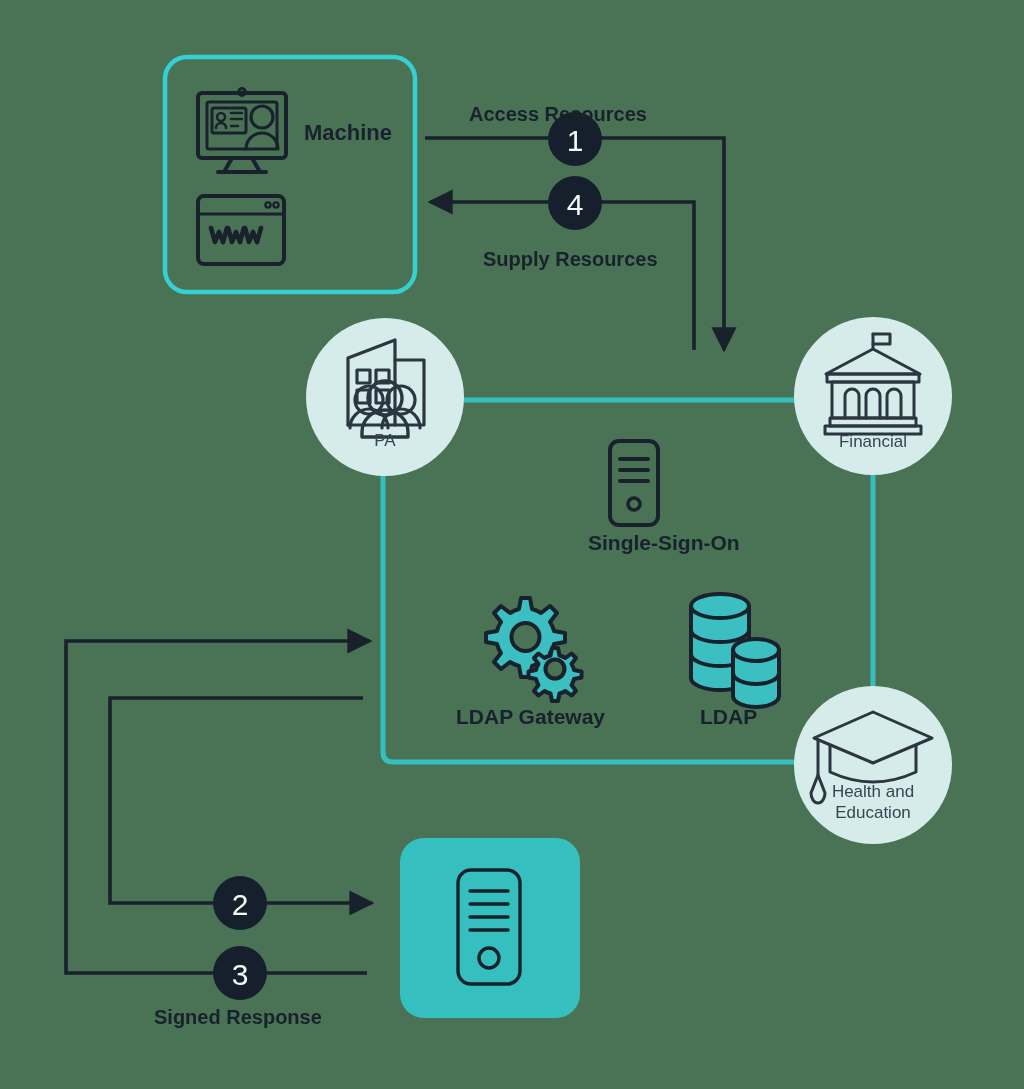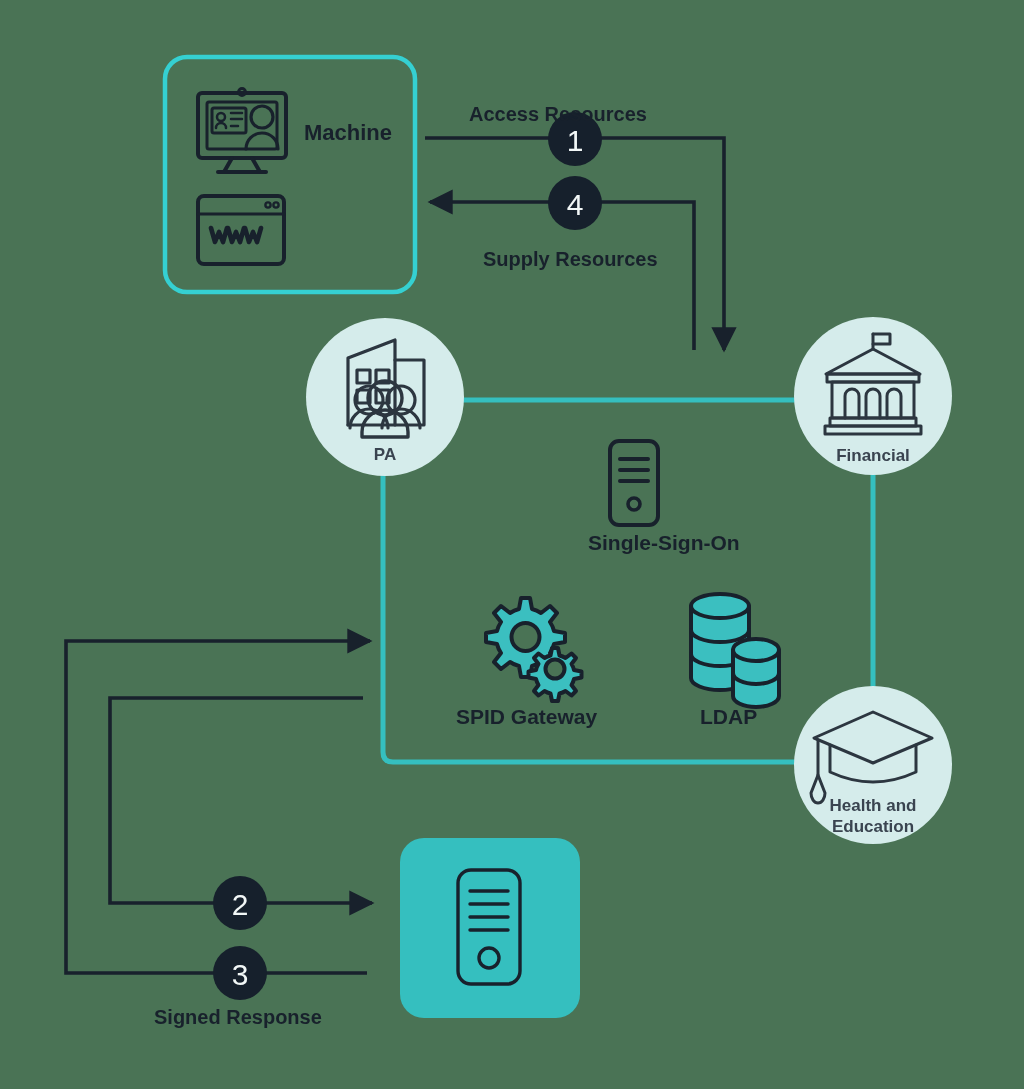--- a/index.html
+++ b/index.html
@@ -1,20 +1,20 @@
 <!DOCTYPE html>
 <html><head>
 <meta charset="utf-8">
 <style>
   html,body{margin:0;padding:0;background:#4a7355;}
   body{width:1024px;height:1089px;overflow:hidden;font-family:"Liberation Sans",sans-serif;}
   #stage{position:relative;width:1024px;height:1089px;background:#4a7355;}
   svg.layer{position:absolute;left:0;top:0;width:1024px;height:1089px;}
   .lbl{position:absolute;color:#18212c;font-family:"Liberation Sans",sans-serif;font-weight:700;white-space:nowrap;}
-  .node-lbl{position:absolute;color:#3a4450;font-family:"Liberation Sans",sans-serif;font-weight:700;text-align:center;white-space:nowrap;margin-top:14px;}
+  .node-lbl{position:absolute;color:#3a4450;font-family:"Liberation Sans",sans-serif;font-weight:400;text-align:center;white-space:nowrap;}
   .badge-txt{fill:#f2f7f7;font-family:"Liberation Sans",sans-serif;font-size:30px;font-weight:400;text-anchor:middle;dominant-baseline:central;}
 </style>
 </head>
 <body>
 
 <div id="stage">
 
   <svg class="layer" viewBox="0 0 1024 1089">
     <defs>
       <marker id="ah" viewBox="0 0 10 10" refX="9" refY="5" markerWidth="7" markerHeight="7" orient="auto-start-reverse">
@@ -173,16 +173,16 @@
   <div class="lbl" style="left:154px; top:1006px; font-size:20px;text-align:right;">Signed Response</div>
 
   <div class="node-lbl" style="left:345px; top:431px; width:80px; font-size:17px;">PA</div>
   <div class="node-lbl" style="left:813px; top:432px; width:120px; font-size:17px;">Financial</div>
   <div class="node-lbl" style="left:803px; top:781px; width:140px; font-size:17px; line-height:21px;">
     <span>Health and</span><br>
     <span>Education</span>
   </div>
 
   <div class="lbl" style="left:588px; top:531px; font-size:21px;">Single-Sign-On</div>
-  <div class="lbl" style="left:456px; top:705px; font-size:21px;">SPID Gateway</div>
+  <div class="lbl" style="left:456px; top:705px; font-size:21px;">LDAP Gateway</div>
   <div class="lbl" style="left:700px; top:705px; font-size:21px;">LDAP</div>
 
 </div>
 
 </body></html>

